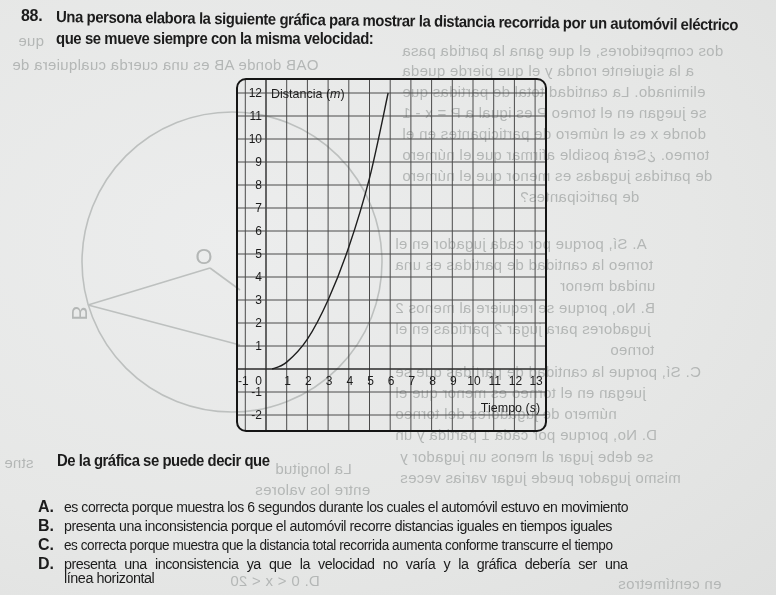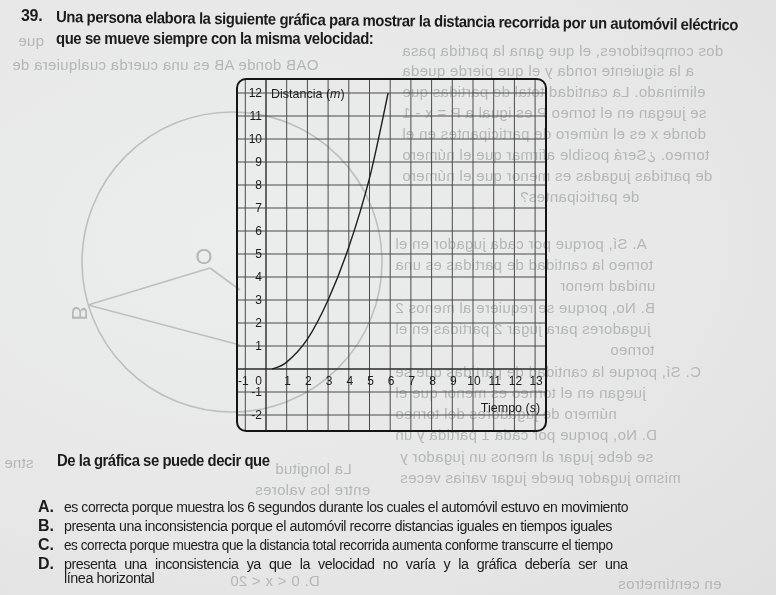--- a/index.html
+++ b/index.html
@@ -80,21 +80,21 @@
 <div class="bleed" style="left:395px; top:405px;">número de jugadores del torneo</div>
 <div class="bleed" style="left:395px; top:426px;">D.  No, porque por cada 1 partida y un</div>
 <div class="bleed" style="left:400px; top:448px;">se debe jugar al menos un jugador y</div>
 <div class="bleed" style="left:400px; top:469px;">mismo jugador puede jugar varias veces</div>
 <div class="bleed" style="left:275px; top:460px;">La longitud</div>
 <div class="bleed" style="left:255px; top:481px;">entre los valores</div>
 <div class="bleed" style="left:618px; top:575px;">en centímetros</div>
 <div class="bleed" style="left:230px; top:572px;">D.  0 &lt; x &lt; 20</div>
 <div class="bleed" style="left:4px; top:454px;">stne</div>
 
-<div class="qnum">39.</div>
+<div class="qnum">88.</div>
 <div class="stem stem1">Una persona elabora la siguiente gráfica para mostrar la distancia recorrida por un automóvil eléctrico</div>
 <div class="stem stem2">que se mueve siempre con la misma velocidad:</div>
 
 <svg class="chart-svg" width="776" height="595" id="chart">
     <defs>
       <clipPath id="boxclip">
         <rect x="237" y="79" width="309" height="352" rx="9"></rect>
       </clipPath>
     </defs>
     <g clip-path="url(#boxclip)">

